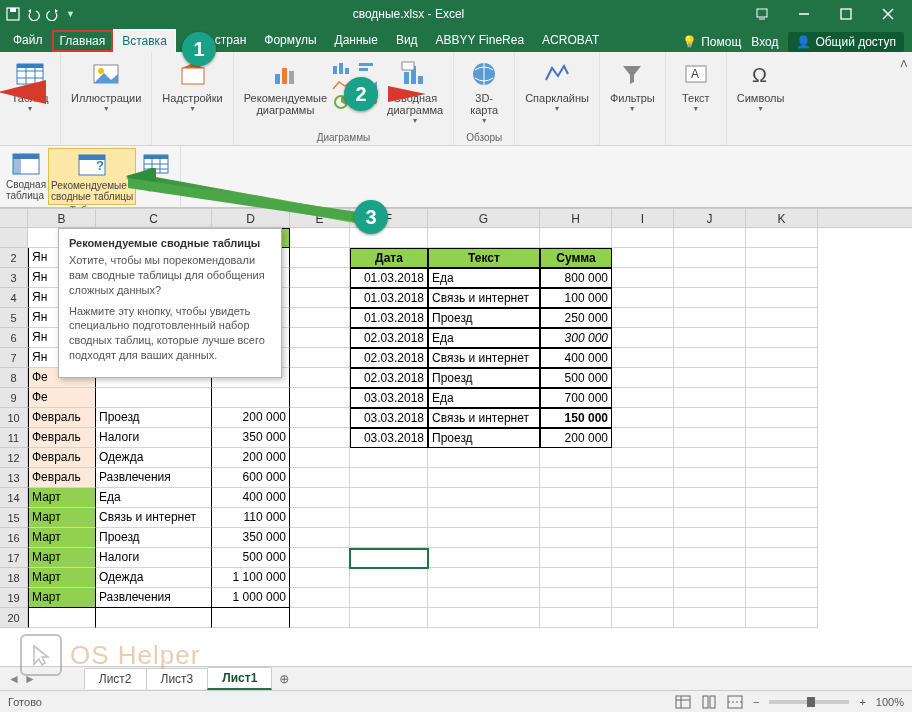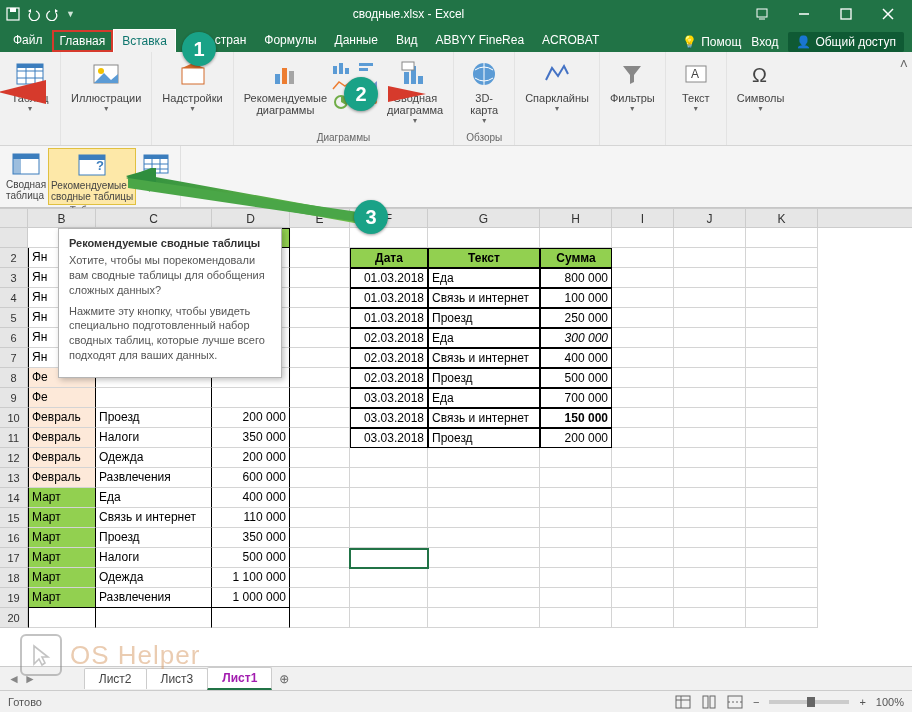--- a/index.html
+++ b/index.html
@@ -80,21 +80,21 @@
 
 .circle { position:absolute; width:34px; height:34px; border-radius:50%; background:#19a287; color:#fff; font-size:20px; font-weight:bold; display:flex; align-items:center; justify-content:center; box-shadow:0 1px 3px rgba(0,0,0,0.4); z-index:60;}
 
 
 .arrow { position:absolute; z-index:55; pointer-events:none;}
 
 
 .sheettabs { position:absolute; bottom:22px; left:0; right:0; height:24px; background:#f1f1f1; border-top:1px solid #ccc; display:flex; align-items:center; font-size:12px;}
 .nav-arrows { display:flex; gap:4px; padding:0 8px; color:#888;}
 .stab { padding:3px 14px; border:1px solid #ccc; border-bottom:none; background:#fff; color:#444; border-top-left-radius:2px;border-top-right-radius:2px; margin-right:-1px; cursor:pointer;}
-.stab.active { background:#fff; border-bottom:2px solid #217346; color:#a21caf; font-weight:600;}
+.stab.active { background:#fff; border-bottom:2px solid #217346; color:#14532d; font-weight:600;}
 .stab-add { padding:0 8px; color:#666; cursor:pointer;}
 
 
 .statusbar { position:absolute; bottom:0; left:0; right:0; height:22px; background:#f1f1f1; border-top:1px solid #ccc; display:flex; align-items:center; font-size:11px; color:#555; padding:0 8px;}
 .sb-right { margin-left:auto; display:flex; align-items:center; gap:10px;}
 .zoom-slider { width:80px; height:4px; background:#ccc; position:relative;}
 .zoom-slider .thumb { position:absolute; left:38px; top:-3px; width:8px; height:10px; background:#666;}
 
 
 .watermark { position:absolute; left:20px; bottom:36px; display:flex; align-items:center; gap:8px; opacity:0.5; z-index:40;}

